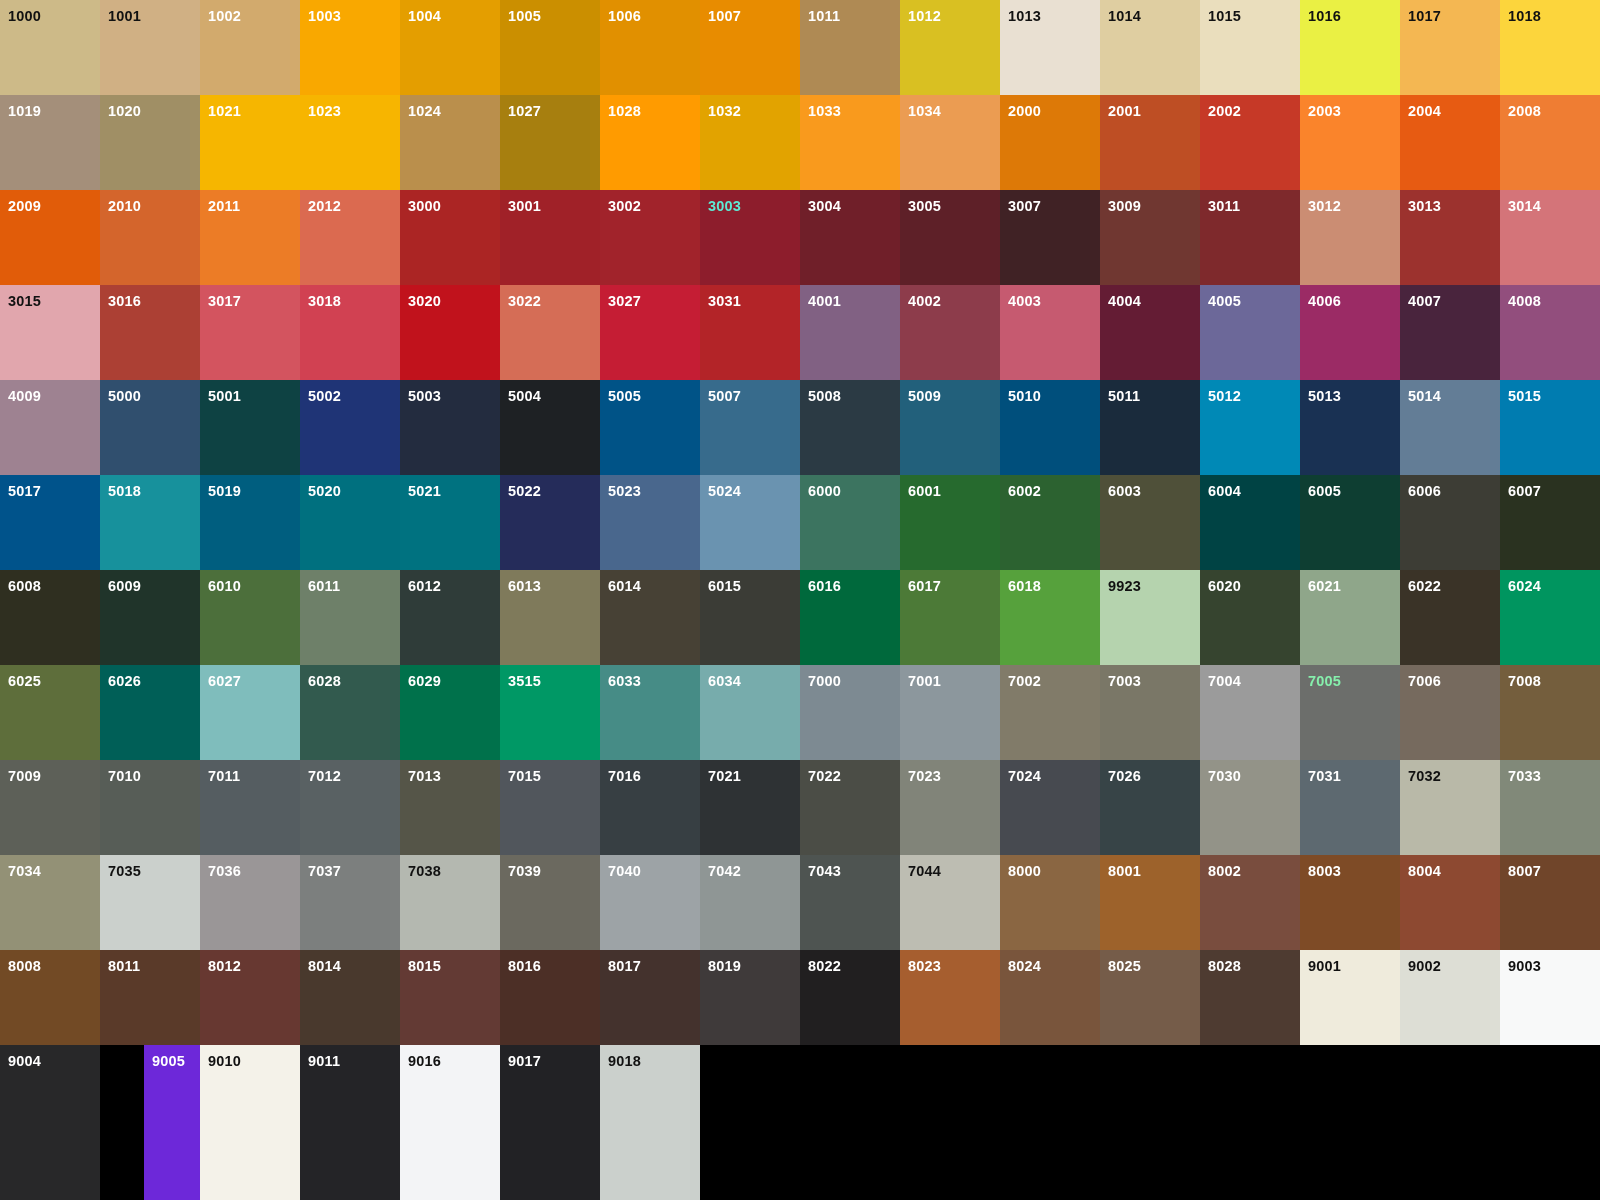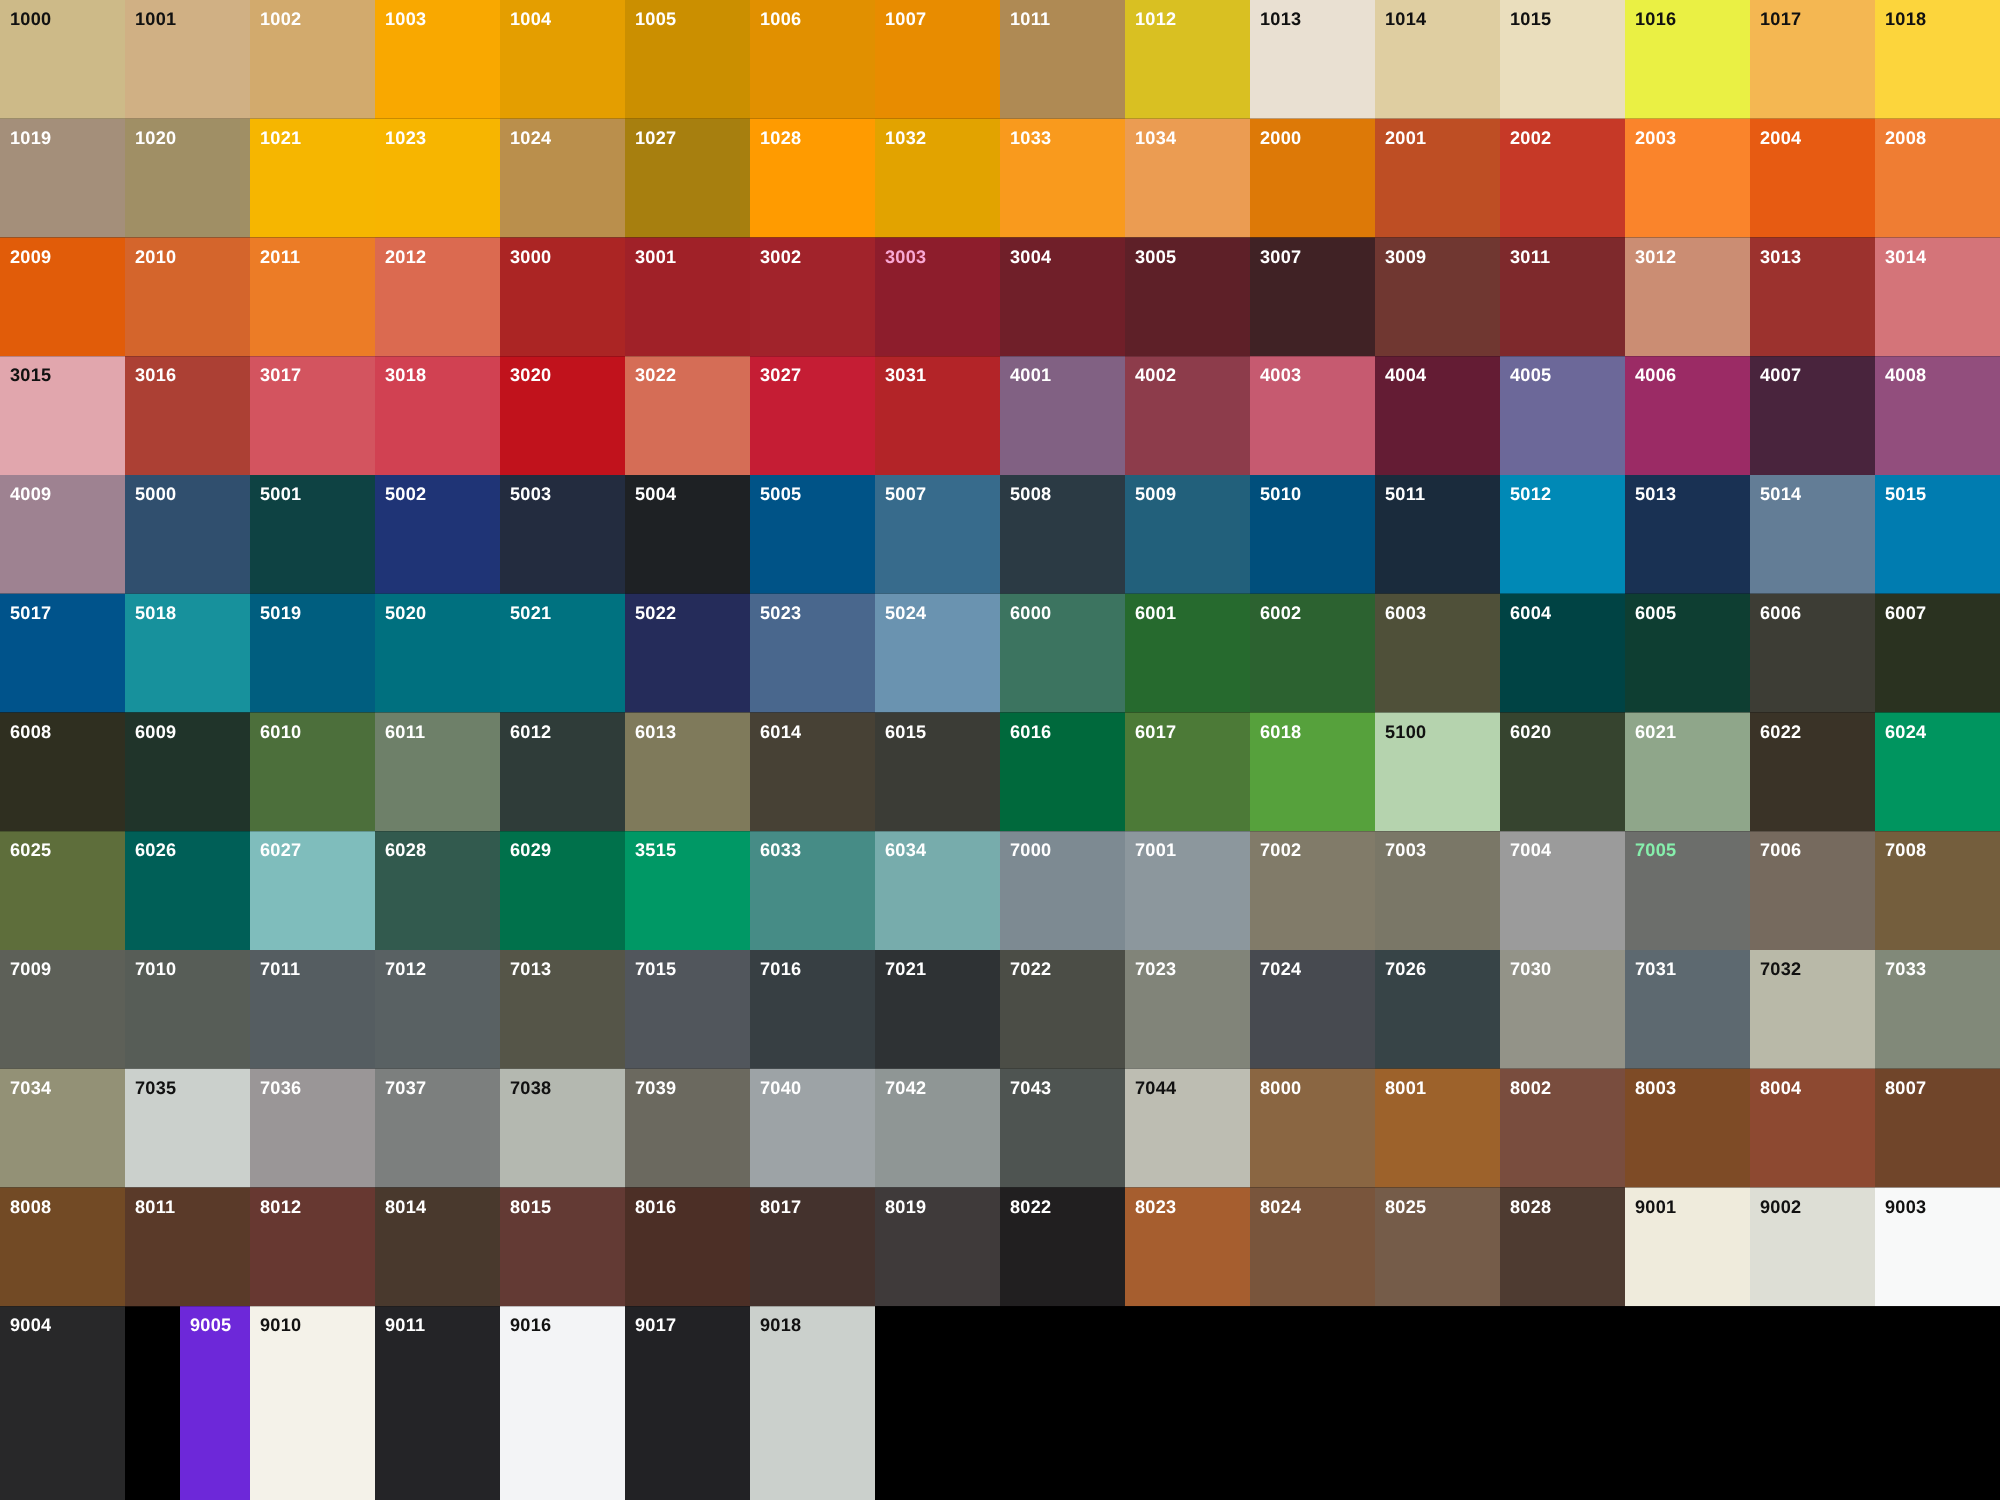--- a/index.html
+++ b/index.html
@@ -153,21 +153,21 @@
     <div class="swatch" style="background: rgb(171, 37, 36);">
       <span class="swatch-label" style="color: rgb(255, 255, 255);">3000</span>
     </div>
     <div class="swatch" style="background: rgb(160, 33, 40);">
       <span class="swatch-label" style="color: rgb(255, 255, 255);">3001</span>
     </div>
     <div class="swatch" style="background: rgb(161, 35, 43);">
       <span class="swatch-label" style="color: rgb(255, 255, 255);">3002</span>
     </div>
     <div class="swatch" style="background: rgb(141, 29, 44);">
-      <span class="swatch-label" style="color: #f9a8d4;">3003</span>
+      <span class="swatch-label" style="color: #5eead4;">3003</span>
     </div>
     <div class="swatch" style="background: rgb(112, 31, 41);">
       <span class="swatch-label" style="color: rgb(255, 255, 255);">3004</span>
     </div>
     <div class="swatch" style="background: rgb(94, 32, 40);">
       <span class="swatch-label" style="color: rgb(255, 255, 255);">3005</span>
     </div>
     <div class="swatch" style="background: rgb(64, 34, 37);">
       <span class="swatch-label" style="color: rgb(255, 255, 255);">3007</span>
     </div>
@@ -357,21 +357,21 @@
     <div class="swatch" style="background: rgb(0, 105, 60);">
       <span class="swatch-label" style="color: rgb(255, 255, 255);">6016</span>
     </div>
     <div class="swatch" style="background: rgb(76, 122, 55);">
       <span class="swatch-label" style="color: rgb(255, 255, 255);">6017</span>
     </div>
     <div class="swatch" style="background: rgb(86, 161, 60);">
       <span class="swatch-label" style="color: rgb(255, 255, 255);">6018</span>
     </div>
     <div class="swatch" style="background: rgb(181, 211, 174);">
-      <span class="swatch-label" style="color: rgb(17, 17, 17);">5100</span>
+      <span class="swatch-label" style="color: rgb(17, 17, 17);">9923</span>
     </div>
     <div class="swatch" style="background: rgb(54, 68, 47);">
       <span class="swatch-label" style="color: rgb(255, 255, 255);">6020</span>
     </div>
     <div class="swatch" style="background: rgb(143, 166, 138);">
       <span class="swatch-label" style="color: rgb(255, 255, 255);">6021</span>
     </div>
     <div class="swatch" style="background: rgb(58, 51, 39);">
       <span class="swatch-label" style="color: rgb(255, 255, 255);">6022</span>
     </div>

